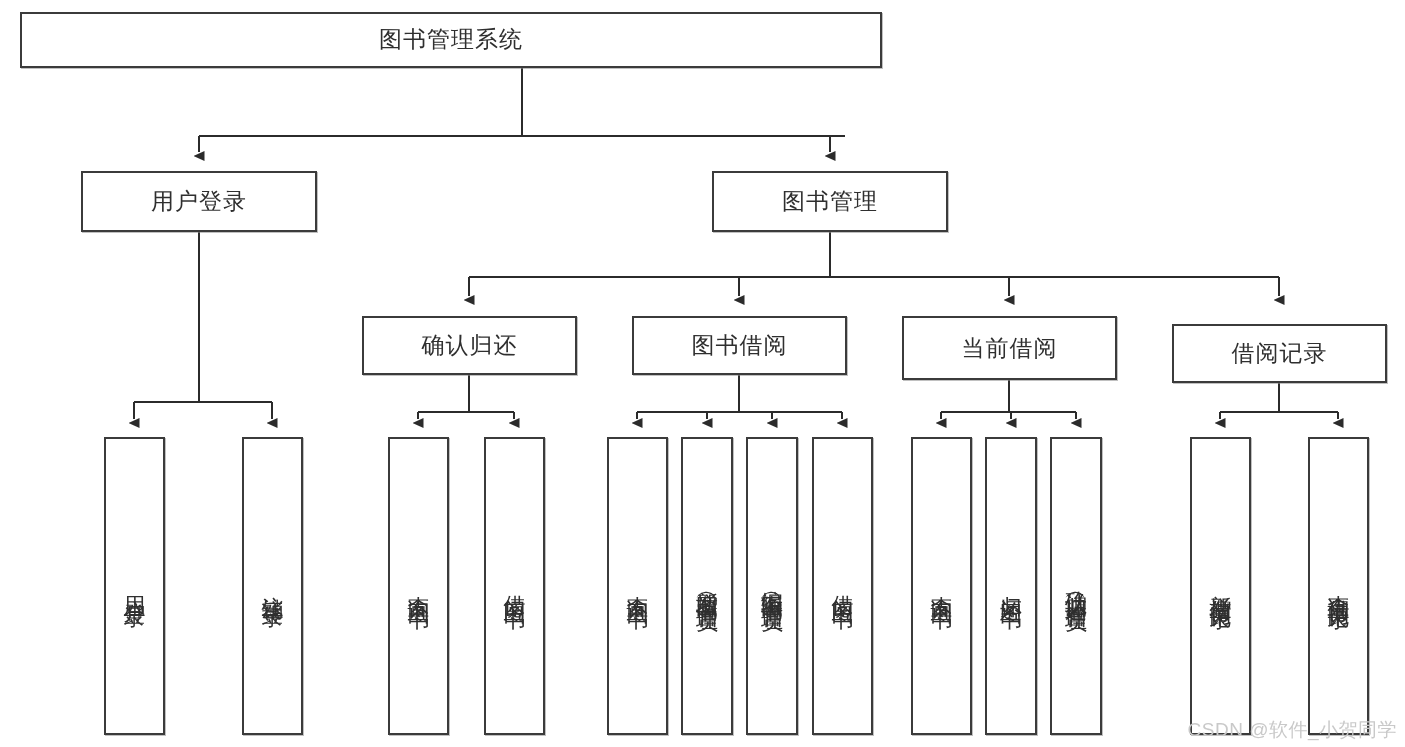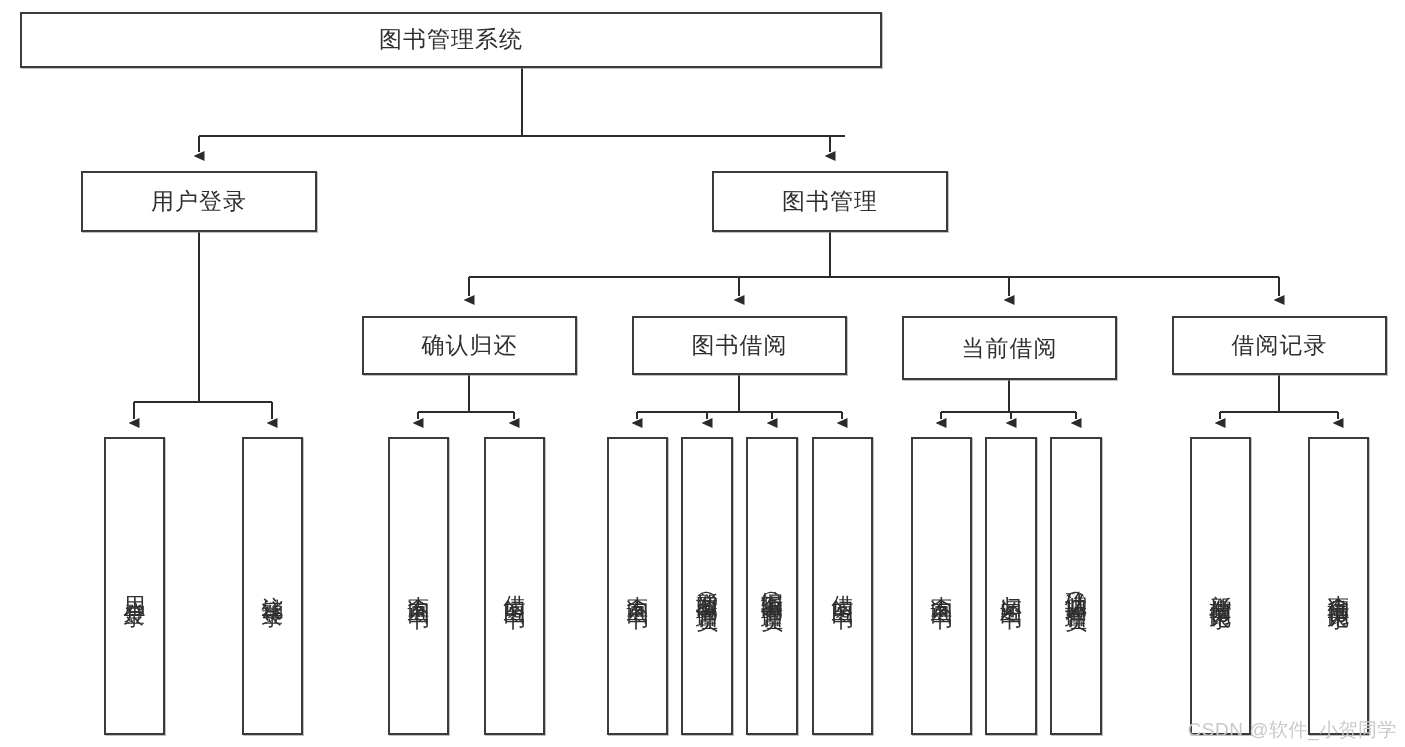--- a/index.html
+++ b/index.html
@@ -115,21 +115,21 @@
     </div>
     <div class="node-box" style="left: 362px; top: 316px; width: 215px; height: 59px;">
       <span class="node-label">确认归还</span>
     </div>
     <div class="node-box" style="left: 632px; top: 316px; width: 215px; height: 59px;">
       <span class="node-label">图书借阅</span>
     </div>
     <div class="node-box" style="left: 902px; top: 316px; width: 215px; height: 64px;">
       <span class="node-label">当前借阅</span>
     </div>
-    <div class="node-box" style="left: 1172px; top: 316px; width: 215px; height: 59px;">
+    <div class="node-box" style="left: 1172px; top: 324px; width: 215px; height: 59px;">
       <span class="node-label">借阅记录</span>
     </div>
     <div class="node-box vertical" style="left: 104px; top: 437px; width: 61px; height: 298px;">
       <span class="node-label">用户登录</span>
     </div>
     <div class="node-box vertical" style="left: 242px; top: 437px; width: 61px; height: 298px;">
       <span class="node-label">注销登录</span>
     </div>
     <div class="node-box vertical" style="left: 388px; top: 437px; width: 61px; height: 298px;">
       <span class="node-label">查询图书</span>

